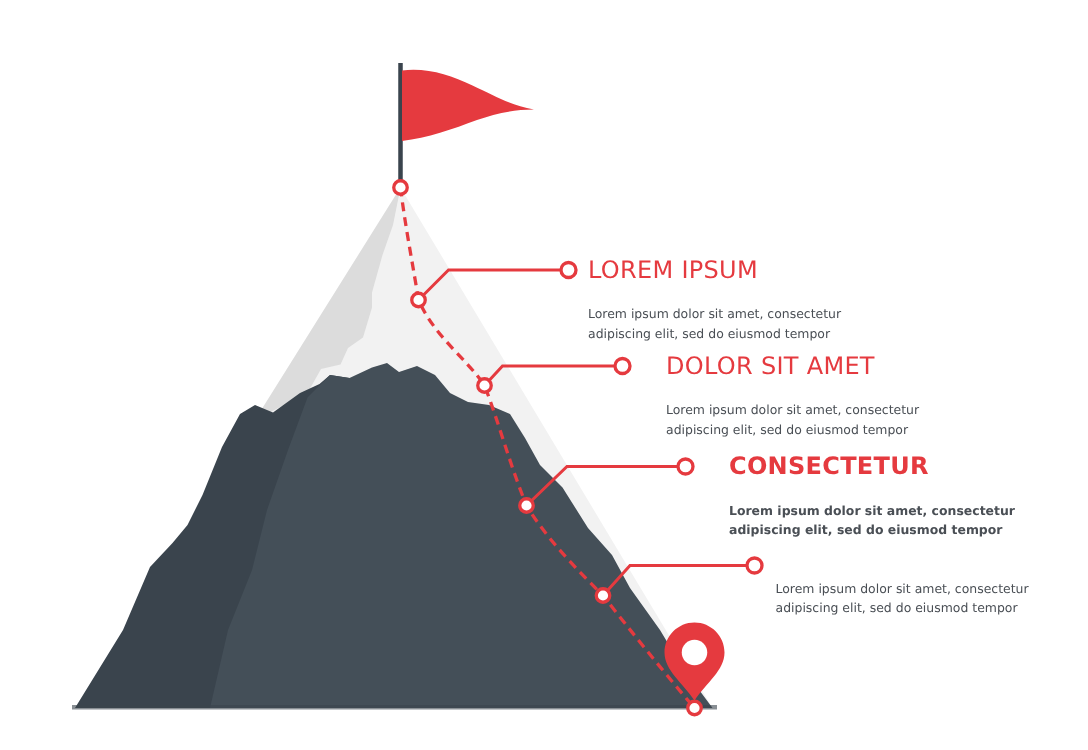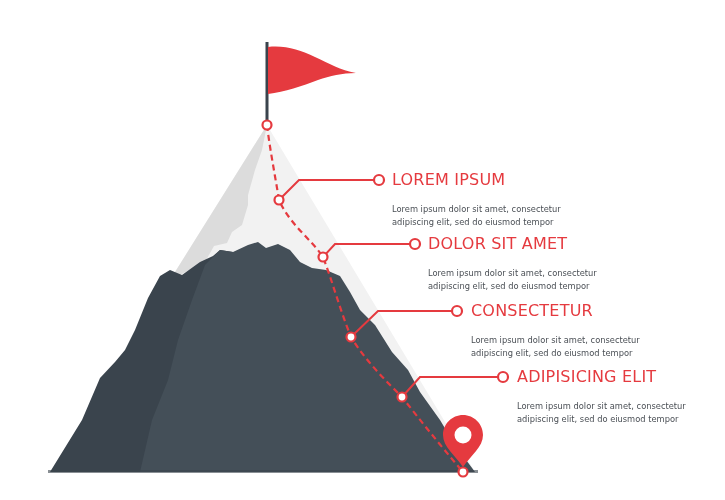--- a/index.html
+++ b/index.html
@@ -61,35 +61,34 @@
 </svg>
 
 <div class="step" style="left:392px; top:173px;">
   <div class="step-title">LOREM IPSUM</div>
   <div class="step-desc">
     <div>Lorem ipsum dolor sit amet, consectetur</div>
     <div>adipiscing elit, sed do eiusmod tempor</div>
   </div>
 </div>
 
-<div class="step" style="left:428px; top:237px;">
+<div class="step" style="left:444px; top:237px;">
   <div class="step-title">DOLOR SIT AMET</div>
   <div class="step-desc">
     <div>Lorem ipsum dolor sit amet, consectetur</div>
     <div>adipiscing elit, sed do eiusmod tempor</div>
   </div>
 </div>
 
-<div class="step" style="left:471px; top:304px;">
+<div class="step" style="left:486px; top:304px;font-weight:bold;">
   <div class="step-title">CONSECTETUR</div>
   <div class="step-desc">
     <div>Lorem ipsum dolor sit amet, consectetur</div>
     <div>adipiscing elit, sed do eiusmod tempor</div>
   </div>
 </div>
 
 <div class="step" style="left:517px; top:370px;">
-  <div class="step-title">ADIPISICING ELIT</div>
   <div class="step-desc">
     <div>Lorem ipsum dolor sit amet, consectetur</div>
     <div>adipiscing elit, sed do eiusmod tempor</div>
   </div>
 </div>
 
 </body></html>

